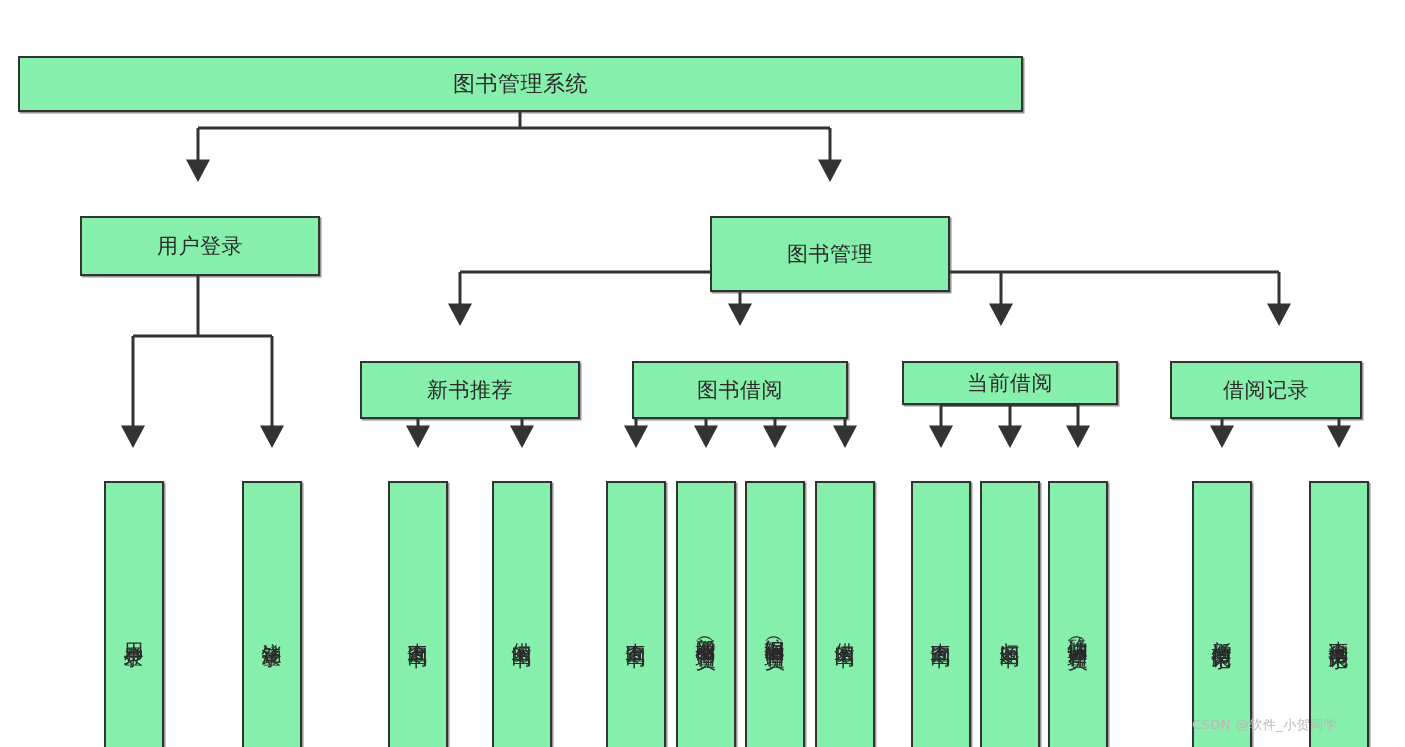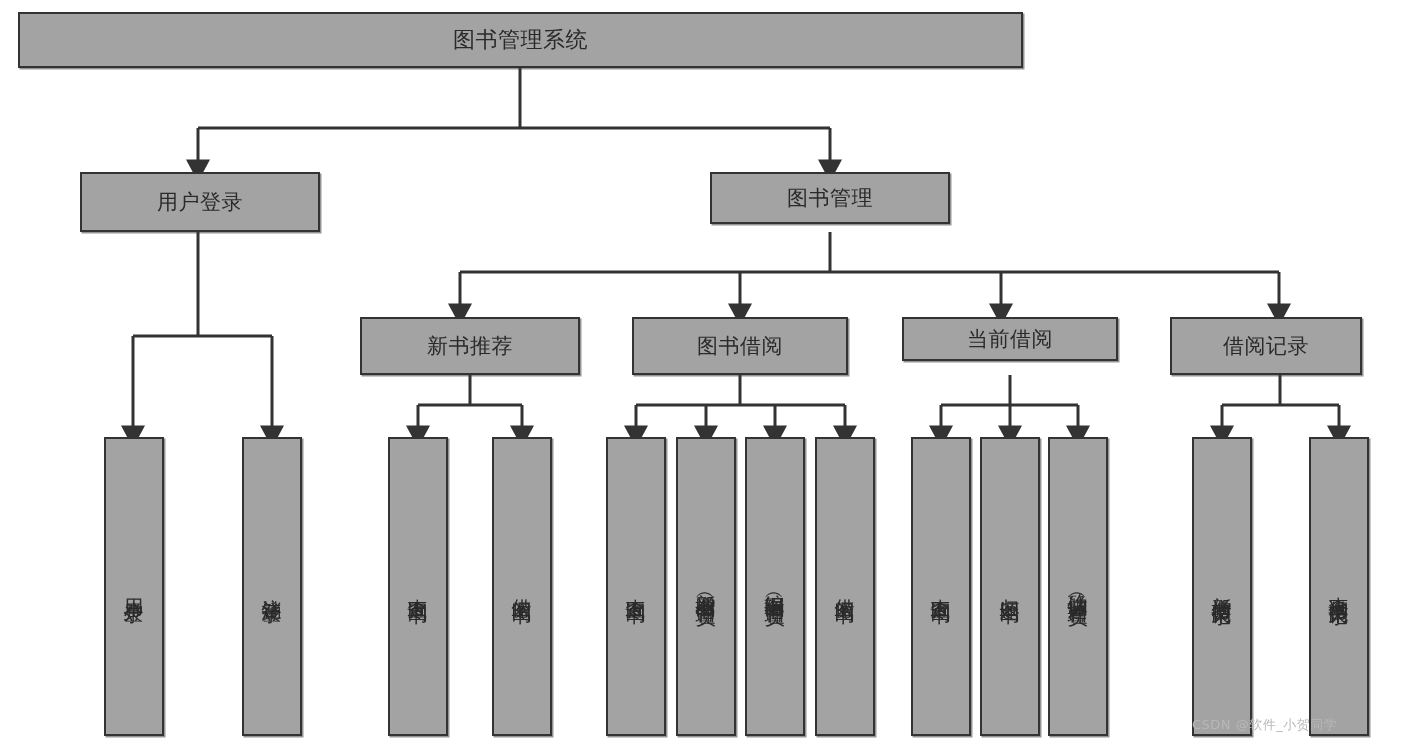--- a/index.html
+++ b/index.html
@@ -23,26 +23,27 @@
     position: absolute;
     left: 0;
     top: 0;
     width: 1405px;
     height: 747px;
     pointer-events: none;
   }
   .node {
     position: absolute;
     box-sizing: border-box;
-    background: #a3a3a3;
+    background: #86efac;
     border: 2px solid #333333;
     display: flex;
     align-items: center;
     justify-content: center;
     box-shadow: 1.5px 1.5px 0 rgba(60,60,60,0.55);
+    margin-top: 44px;
   }
   .node .label {
     font-size: 21px;
     line-height: 1.15;
     letter-spacing: 0.5px;
     color: #2a2a2a;
     white-space: nowrap;
     text-align: center;
   }
   .node.vertical .label {
@@ -122,21 +123,21 @@
     </g>
   </svg>
 
   <div class="node root" style="left:18px; top:12px; width:1005px; height:56px;">
     <span class="label">图书管理系统</span>
   </div>
 
   <div class="node" style="left:80px; top:172px; width:240px; height:60px;">
     <span class="label">用户登录</span>
   </div>
-  <div class="node" style="left:710px; top:172px; width:240px; height:52px;">
+  <div class="node" style="left:710px; top:172px; width:240px; height:76px;">
     <span class="label">图书管理</span>
   </div>
 
   <div class="node" style="left:360px; top:317px; width:220px; height:58px;">
     <span class="label">新书推荐</span>
   </div>
   <div class="node" style="left:632px; top:317px; width:216px; height:58px;">
     <span class="label">图书借阅</span>
   </div>
   <div class="node" style="left:902px; top:317px; width:216px; height:44px;">

